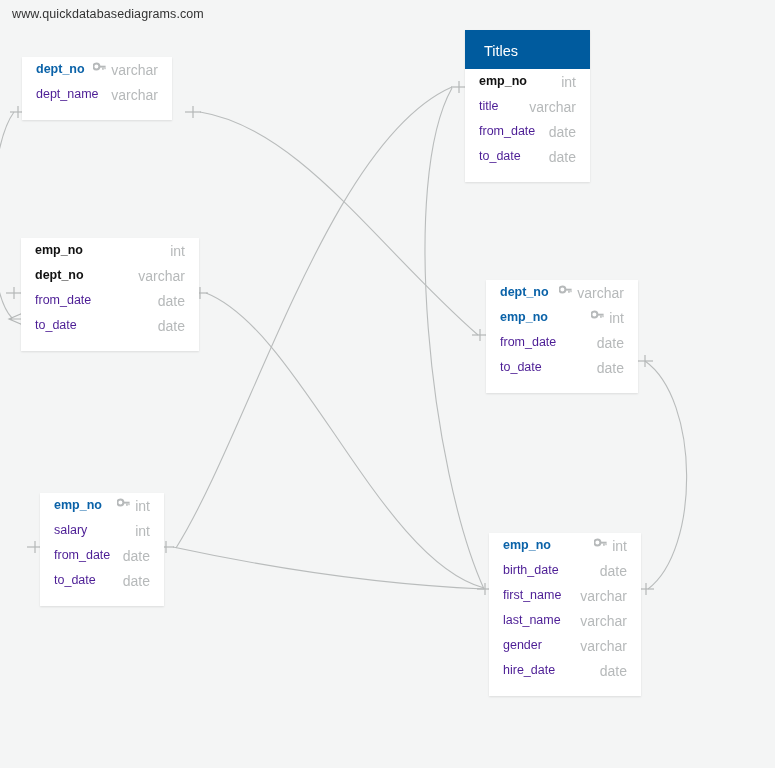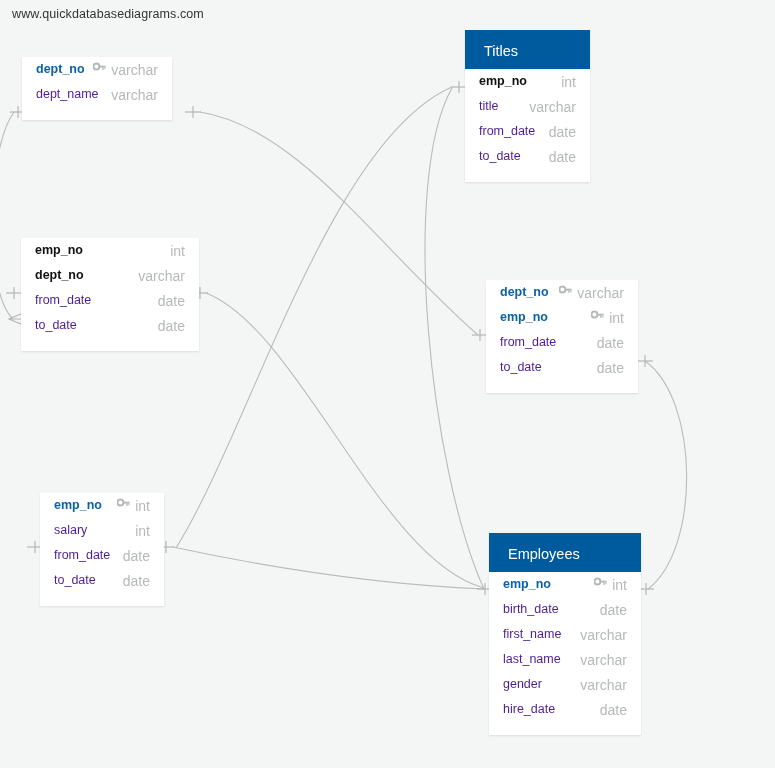--- a/index.html
+++ b/index.html
@@ -307,21 +307,20 @@
             <span class="field-type">date</span>
           </div>
           <div class="field-row">
             <span class="field-name">to_date</span>
             <span class="field-spacer"></span>
             <span class="field-type">date</span>
           </div>
         </div>
       </div>
       <div class="entity" style="left: 489px; top: 533px; width: 152px;">
-        <div class="entity-header">Employees</div>
         <div class="entity-body">
           <div class="field-row">
             <span class="field-name pk">emp_no</span>
             <span class="field-spacer"></span>
             <span class="key-icon">
               <svg width="13" height="10" viewBox="0 0 13 10">
                 <circle cx="3.4" cy="4.6" r="3.0" fill="none" stroke="#b6b9ba" stroke-width="2.0"></circle>
                 <rect x="6.0" y="3.7" width="6.6" height="1.9" fill="#b6b9ba"></rect>
                 <rect x="9.2" y="5.6" width="1.5" height="2.2" fill="#b6b9ba"></rect>
                 <rect x="11.4" y="5.6" width="1.2" height="1.6" fill="#b6b9ba"></rect>

